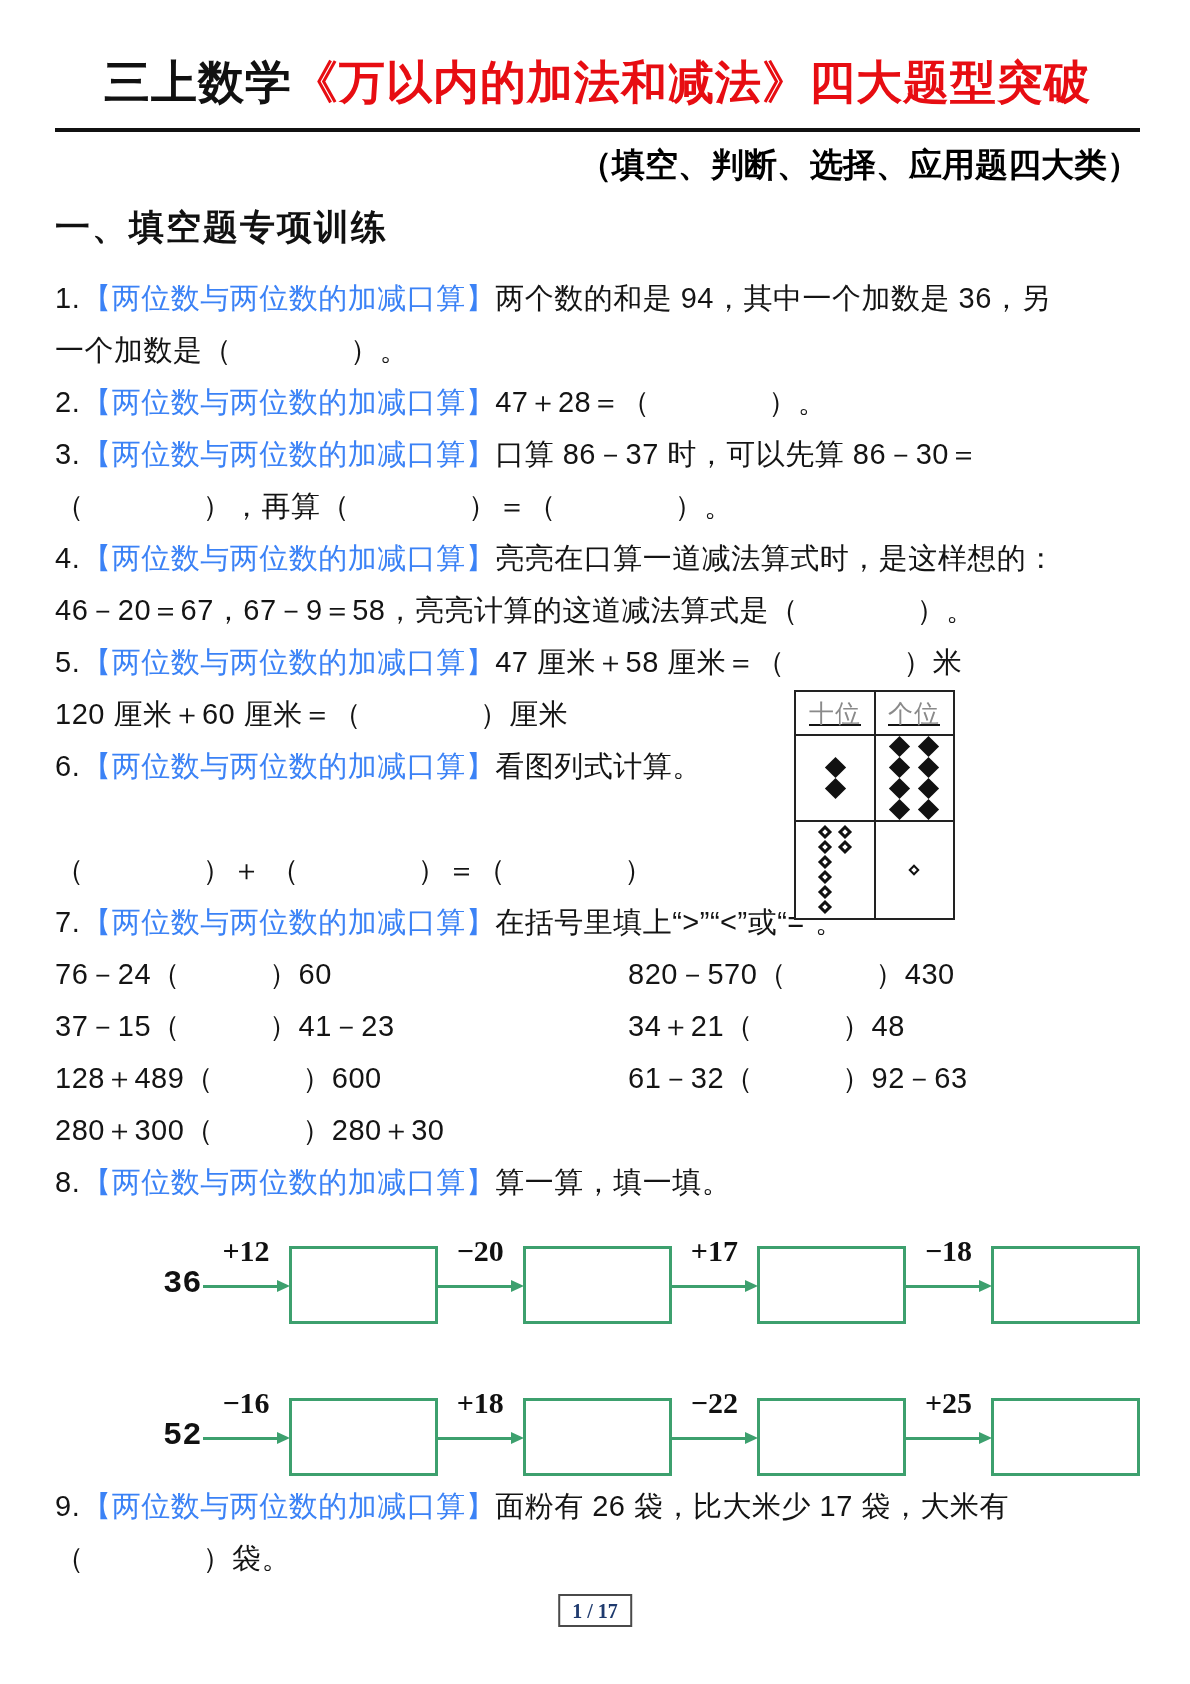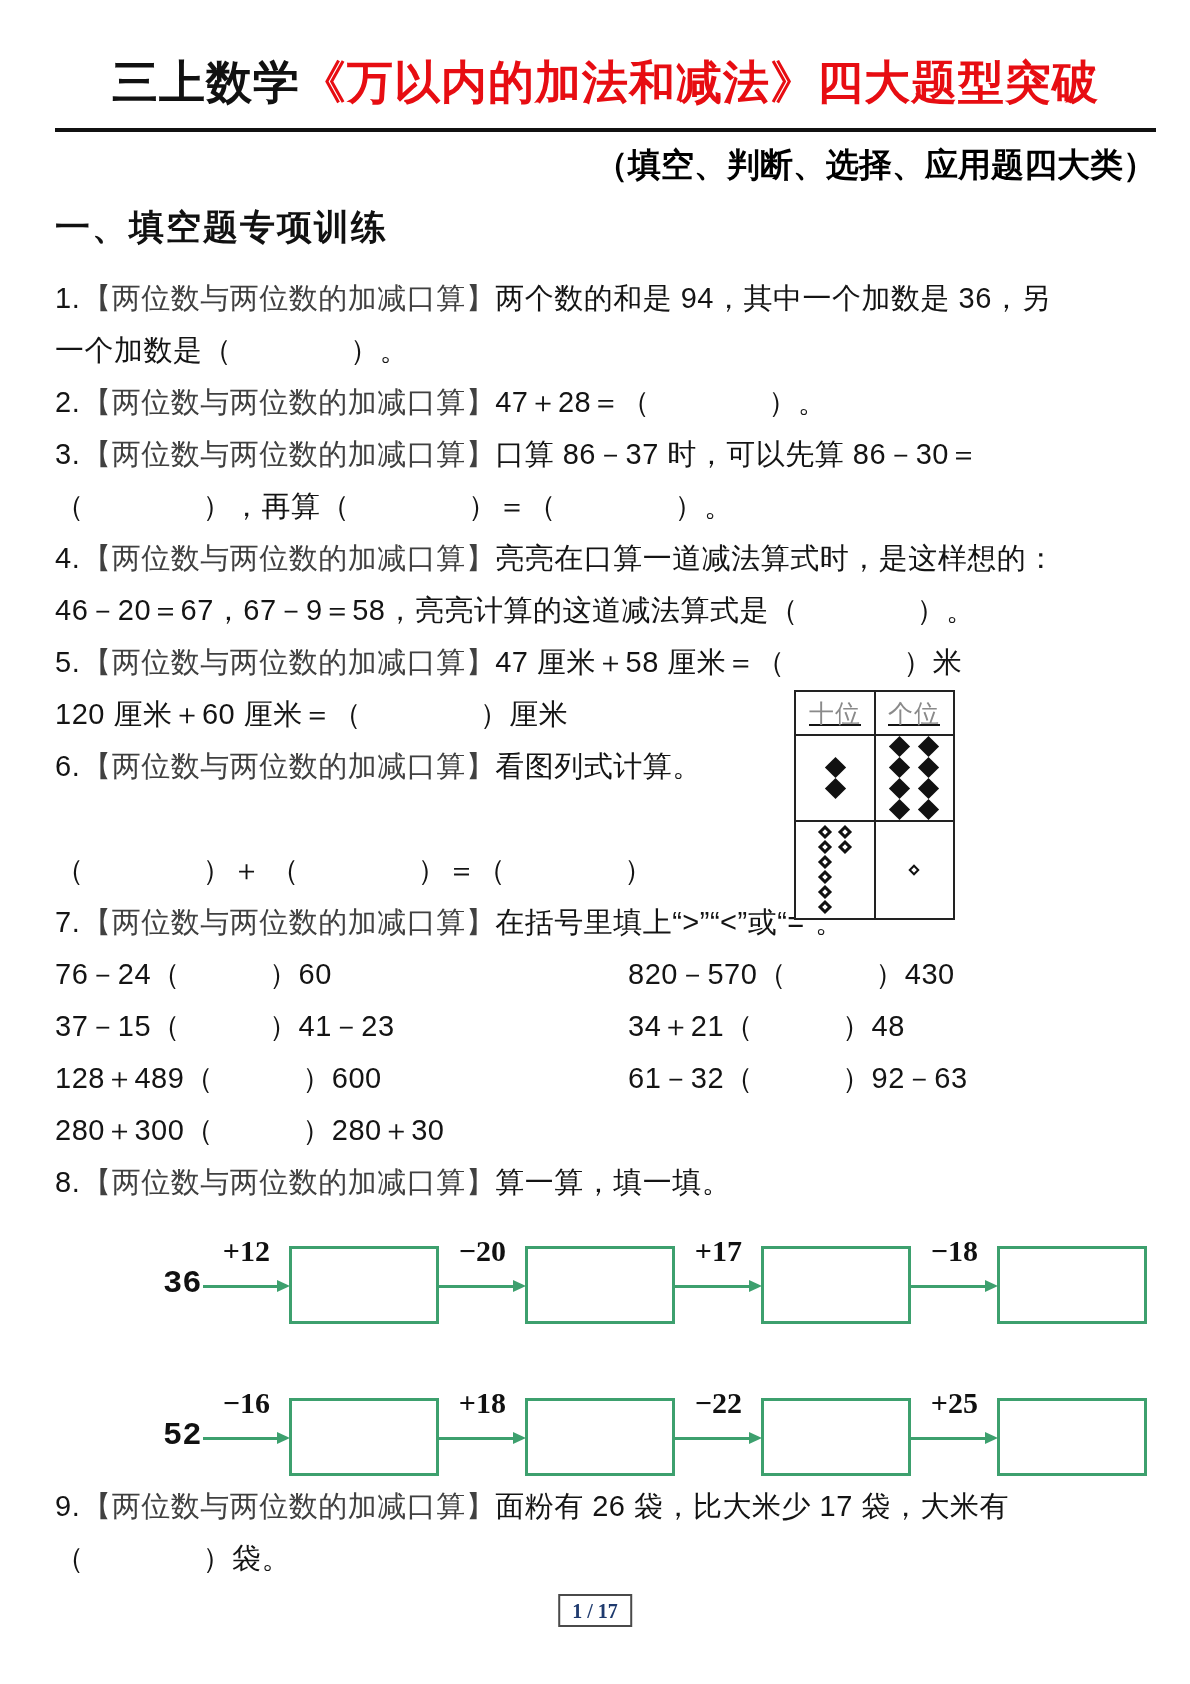--- a/index.html
+++ b/index.html
@@ -5,21 +5,21 @@
   * { margin:0; padding:0; box-sizing:border-box; }
   html,body { background:#ffffff; }
   .page {
     position:relative;
     width:1190px; height:1684px;
     margin:0 auto;
     background:#ffffff;
     font-family:"Liberation Sans","DejaVu Sans",sans-serif;
     color:#141414;
     overflow:hidden;
-    padding:50px 34px 0 55px;
+    padding:50px 50px 0 55px;
   }
   
   .title {
     text-align:center;
     font-size:46px; font-weight:bold;
     line-height:64px; letter-spacing:1px;
     white-space:nowrap;
   }
   .title .t-black { color:#111111; }
   .title .t-red   { color:#e70d12; }
@@ -44,21 +44,21 @@
   }
   
   .qwrap { margin-top:22px; }
   .q-line {
     font-size:29px;
     line-height:52px;
     letter-spacing:0.5px;
     color:#141414;
   }
   .q-num { color:#141414; margin-right:2px; }
-  .q-tag { color:#404040; }
+  .q-tag { color:#3b82f6; }
   .equation-line { margin-top:52px; }
   
   .q7row { display:flex; }
   .q7row .cell-left  { width:545px; }
   .q7row .cell-right { flex:1;margin-left:28px; }
   
   .pv {
     position:absolute; left:794px; top:690px;
     width:161px;
     border:2.5px solid #222;

